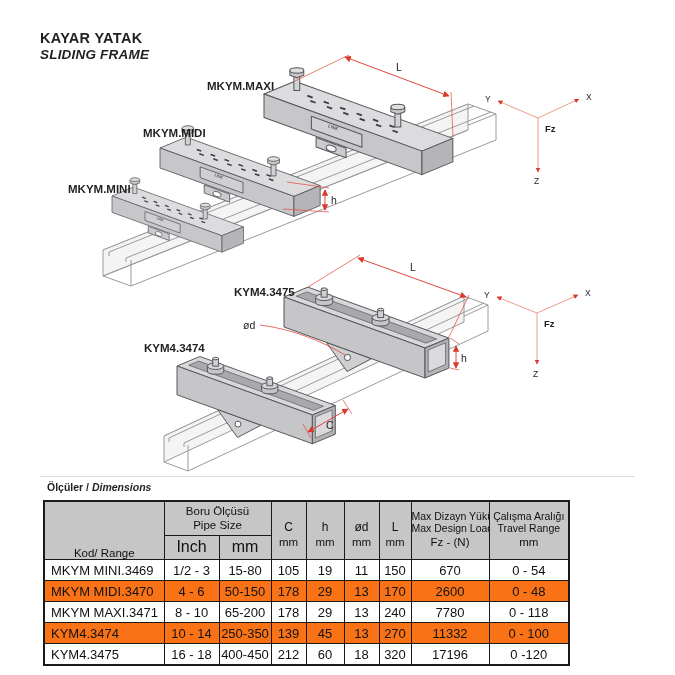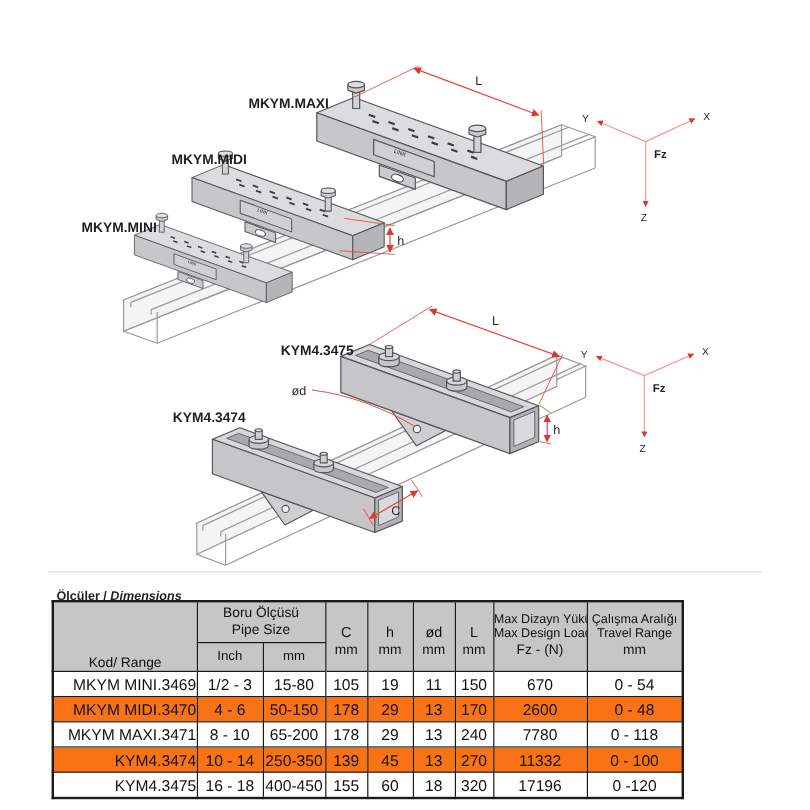--- a/index.html
+++ b/index.html
@@ -8,40 +8,40 @@
   #draw{position:absolute;left:0;top:0;width:675px;height:675px;}
   svg text{stroke:none;font-family:"Liberation Sans",sans-serif;fill:#231f20;}
   .part-label{font-size:11.5px;font-weight:600;}
   .dim-label{font-size:10.5px;}
   .axis-label{font-size:8.5px;}
   .fz-label{font-size:9.5px;font-weight:600;}
   #title{position:absolute;left:40px;top:30px;line-height:1.2;}
   #title .tr{font-size:14.5px;font-weight:bold;letter-spacing:.3px;}
   #title .en{font-size:13.5px;font-weight:bold;font-style:italic;letter-spacing:.2px;}
   #divider{position:absolute;left:40px;top:476px;width:595px;height:1px;background:#dcdcdc;}
-  #caption{position:absolute;left:47px;top:491px;font-size:10.5px;}
+  #caption{position:absolute;left:47px;top:481px;font-size:10.5px;}
   #caption .tr{font-weight:bold;}
   #caption .en{font-weight:bold;font-style:italic;}
   table.dims{position:absolute;left:43px;top:500px;width:525px;border-collapse:collapse;
              table-layout:fixed;font-size:13px;color:#111;}
   table.dims th,table.dims td{border-left:1px solid #1a1a1a;border-right:1px solid #1a1a1a;
              padding:0;text-align:center;font-weight:normal;overflow:hidden;white-space:nowrap;}
   table.dims{border:2px solid #1a1a1a;}
   thead th{background:#c6c6c6;}
   .hdr-top th{height:32px;vertical-align:middle;}
   .hdr-bot th{height:23px;vertical-align:middle;border-top:none;}
   th.codecell{vertical-align:bottom;text-align:left;padding:0 0 4px 7px;font-size:11.5px;}
   th.pipe{border-bottom:1px solid #1a1a1a;font-size:11.5px;line-height:1.25;margin-top:35px;}
   th.nb{border-bottom:none;}
   .hdr-top th.letter{font-size:12px;vertical-align:bottom;padding-bottom:1px;}
   .hdr-bot th.unit{font-size:11.5px;vertical-align:top;padding-top:1px;}
-  .hdr-bot th.sub{font-size:11px;}
+  .hdr-bot th.sub{font-size:16px;}
   th.twolines{font-size:10.5px;line-height:1.2;vertical-align:bottom;padding-bottom:1px;}
   tbody td{height:20px;border-top:1px solid #1a1a1a;border-bottom:1px solid #1a1a1a;}
-  tbody td.code{text-align:right;padding-left:6px;}
+  tbody td.code{text-align:left;padding-left:6px;}
   tr.shade td{background:#f97316;}
 </style>
 </head>
 <body>
 
 <div id="page">
 
   <svg id="draw" viewBox="0 0 675 675">
     <defs>
       <marker id="arr" viewBox="0 0 10 10" refX="9" refY="5" markerWidth="6.5" markerHeight="6.5" orient="auto-start-reverse">
@@ -178,20 +178,24 @@
           <line x1="537" y1="313" x2="537" y2="364" marker-end="url(#arrS)"></line>
         </g>
         <text class="axis-label" x="484" y="298">Y</text>
         <text class="axis-label" x="585" y="296">X</text>
         <text class="axis-label" x="533" y="377">Z</text>
         <text class="fz-label" x="544" y="327">Fz</text>
       </g>
     </g>
   </svg>
 
+  <div id="title">
+    <div class="tr">KAYAR YATAK</div>
+    <div class="en">SLIDING FRAME</div>
+  </div>
 
   <div id="divider"></div>
 
   <div id="caption">
     <span class="tr">Ölçüler /</span>
     <span class="en">Dimensions</span>
   </div>
 
   <table class="dims">
     <colgroup>
@@ -278,21 +282,21 @@
         <td>45</td>
         <td>13</td>
         <td>270</td>
         <td>11332</td>
         <td>0 - 100</td>
       </tr>
       <tr>
         <td class="code">KYM4.3475</td>
         <td>16 - 18</td>
         <td>400-450</td>
-        <td>155</td>
+        <td>212</td>
         <td>60</td>
         <td>18</td>
         <td>320</td>
         <td>17196</td>
         <td>0 -120</td>
       </tr>
     </tbody>
   </table>
 
 </div>

